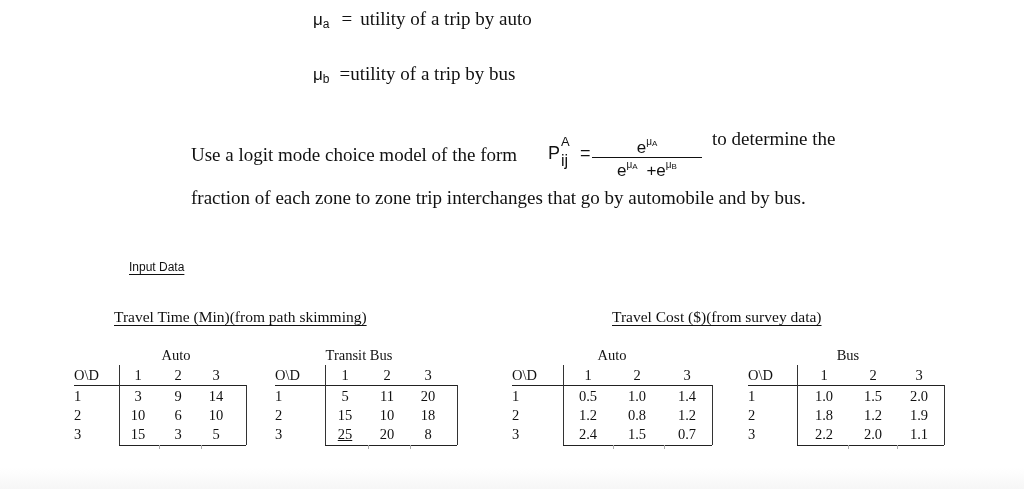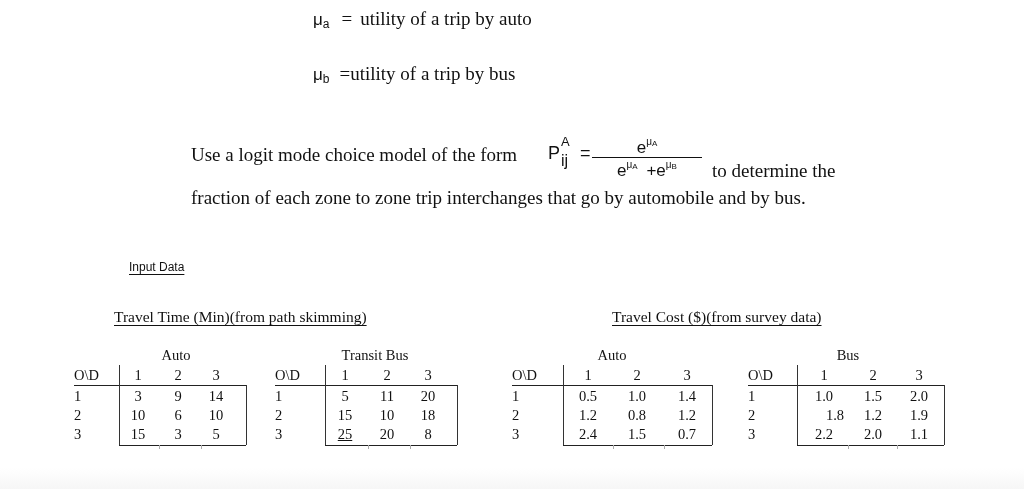--- a/index.html
+++ b/index.html
@@ -61,21 +61,21 @@
   <div class="num">
     <span>e</span><sup class="s"><span>μ</span><sub>A</sub></sup>
   </div>
   <div class="bar"></div>
   <div class="den">
     <span>e</span><sup class="s"><span>μ</span><sub>A</sub></sup>
     <span style="margin-left:4px;">+</span><span>e</span><sup class="s"><span>μ</span><sub>B</sub></sup>
   </div>
 </div>
 
-<div class="abs serif" style="left:712px; top:160px;">to determine the</div>
+<div class="abs serif" style="left:712px; top:128px;">to determine the</div>
 <div class="abs serif" style="left:191px; top:187px;">fraction of each zone to zone trip interchanges that go by automobile and by bus.</div>
 
 <div class="abs heading underline" style="left:129px; top:260px;">Input Data</div>
 
 <div class="abs subhead underline" style="left:114px; top:308px;">Travel Time (Min)(from path skimming)</div>
 <div class="abs subhead underline" style="left:612px; top:308px;">Travel Cost ($)(from survey data)</div>
 
 <div class="tbl" style="left:74px; top:347px; width:180px; height:100px;">
   <div class="title" style="left:50px; width:104px;">Auto</div>
   <div class="row" style="top:19px;">
@@ -104,21 +104,21 @@
   </div>
   <div class="row" style="top:78px;">
     <span class="odcell" style="left:0; width:42px;">3</span>
     <span class="cell" style="left:44px;">15</span>
     <span class="cell" style="left:84px;">3</span>
     <span class="cell" style="left:122px;">5</span>
   </div>
 </div>
 
 <div class="tbl" style="left:275px; top:347px; width:190px; height:100px;">
-  <div class="title" style="left:30px; width:140px;">Transit Bus</div>
+  <div class="title" style="left:14px; width:140px;">Transit Bus</div>
   <div class="row" style="top:19px;">
     <span class="odcell" style="left:0; width:50px;">O\D</span>
     <span class="cell" style="left:50px;">1</span>
     <span class="cell" style="left:92px;">2</span>
     <span class="cell" style="left:133px;">3</span>
   </div>
   <div class="hline" style="left:0; top:38px; width:182px;"></div>
   <div class="vline" style="left:50px; top:18px; height:80px;"></div>
   <div class="vline" style="left:182px; top:38px; height:60px;"></div>
   <div class="hline" style="left:50px; top:98px; width:132px;"></div>
@@ -193,21 +193,21 @@
   <div class="tick" style="left:100px; top:98px;"></div>
   <div class="tick" style="left:149px; top:98px;"></div>
   <div class="row" style="top:40px;">
     <span class="odcell" style="left:0; width:48px;">1</span>
     <span class="cell" style="left:56px;">1.0</span>
     <span class="cell" style="left:105px;">1.5</span>
     <span class="cell" style="left:151px;">2.0</span>
   </div>
   <div class="row" style="top:59px;">
     <span class="odcell" style="left:0; width:48px;">2</span>
-    <span class="cell" style="left:56px;text-align:right;">1.8</span>
+    <span class="cell" style="left:56px;">1.8</span>
     <span class="cell" style="left:105px;">1.2</span>
     <span class="cell" style="left:151px;">1.9</span>
   </div>
   <div class="row" style="top:78px;">
     <span class="odcell" style="left:0; width:48px;">3</span>
     <span class="cell" style="left:56px;">2.2</span>
     <span class="cell" style="left:105px;">2.0</span>
     <span class="cell" style="left:151px;">1.1</span>
   </div>
 </div>

